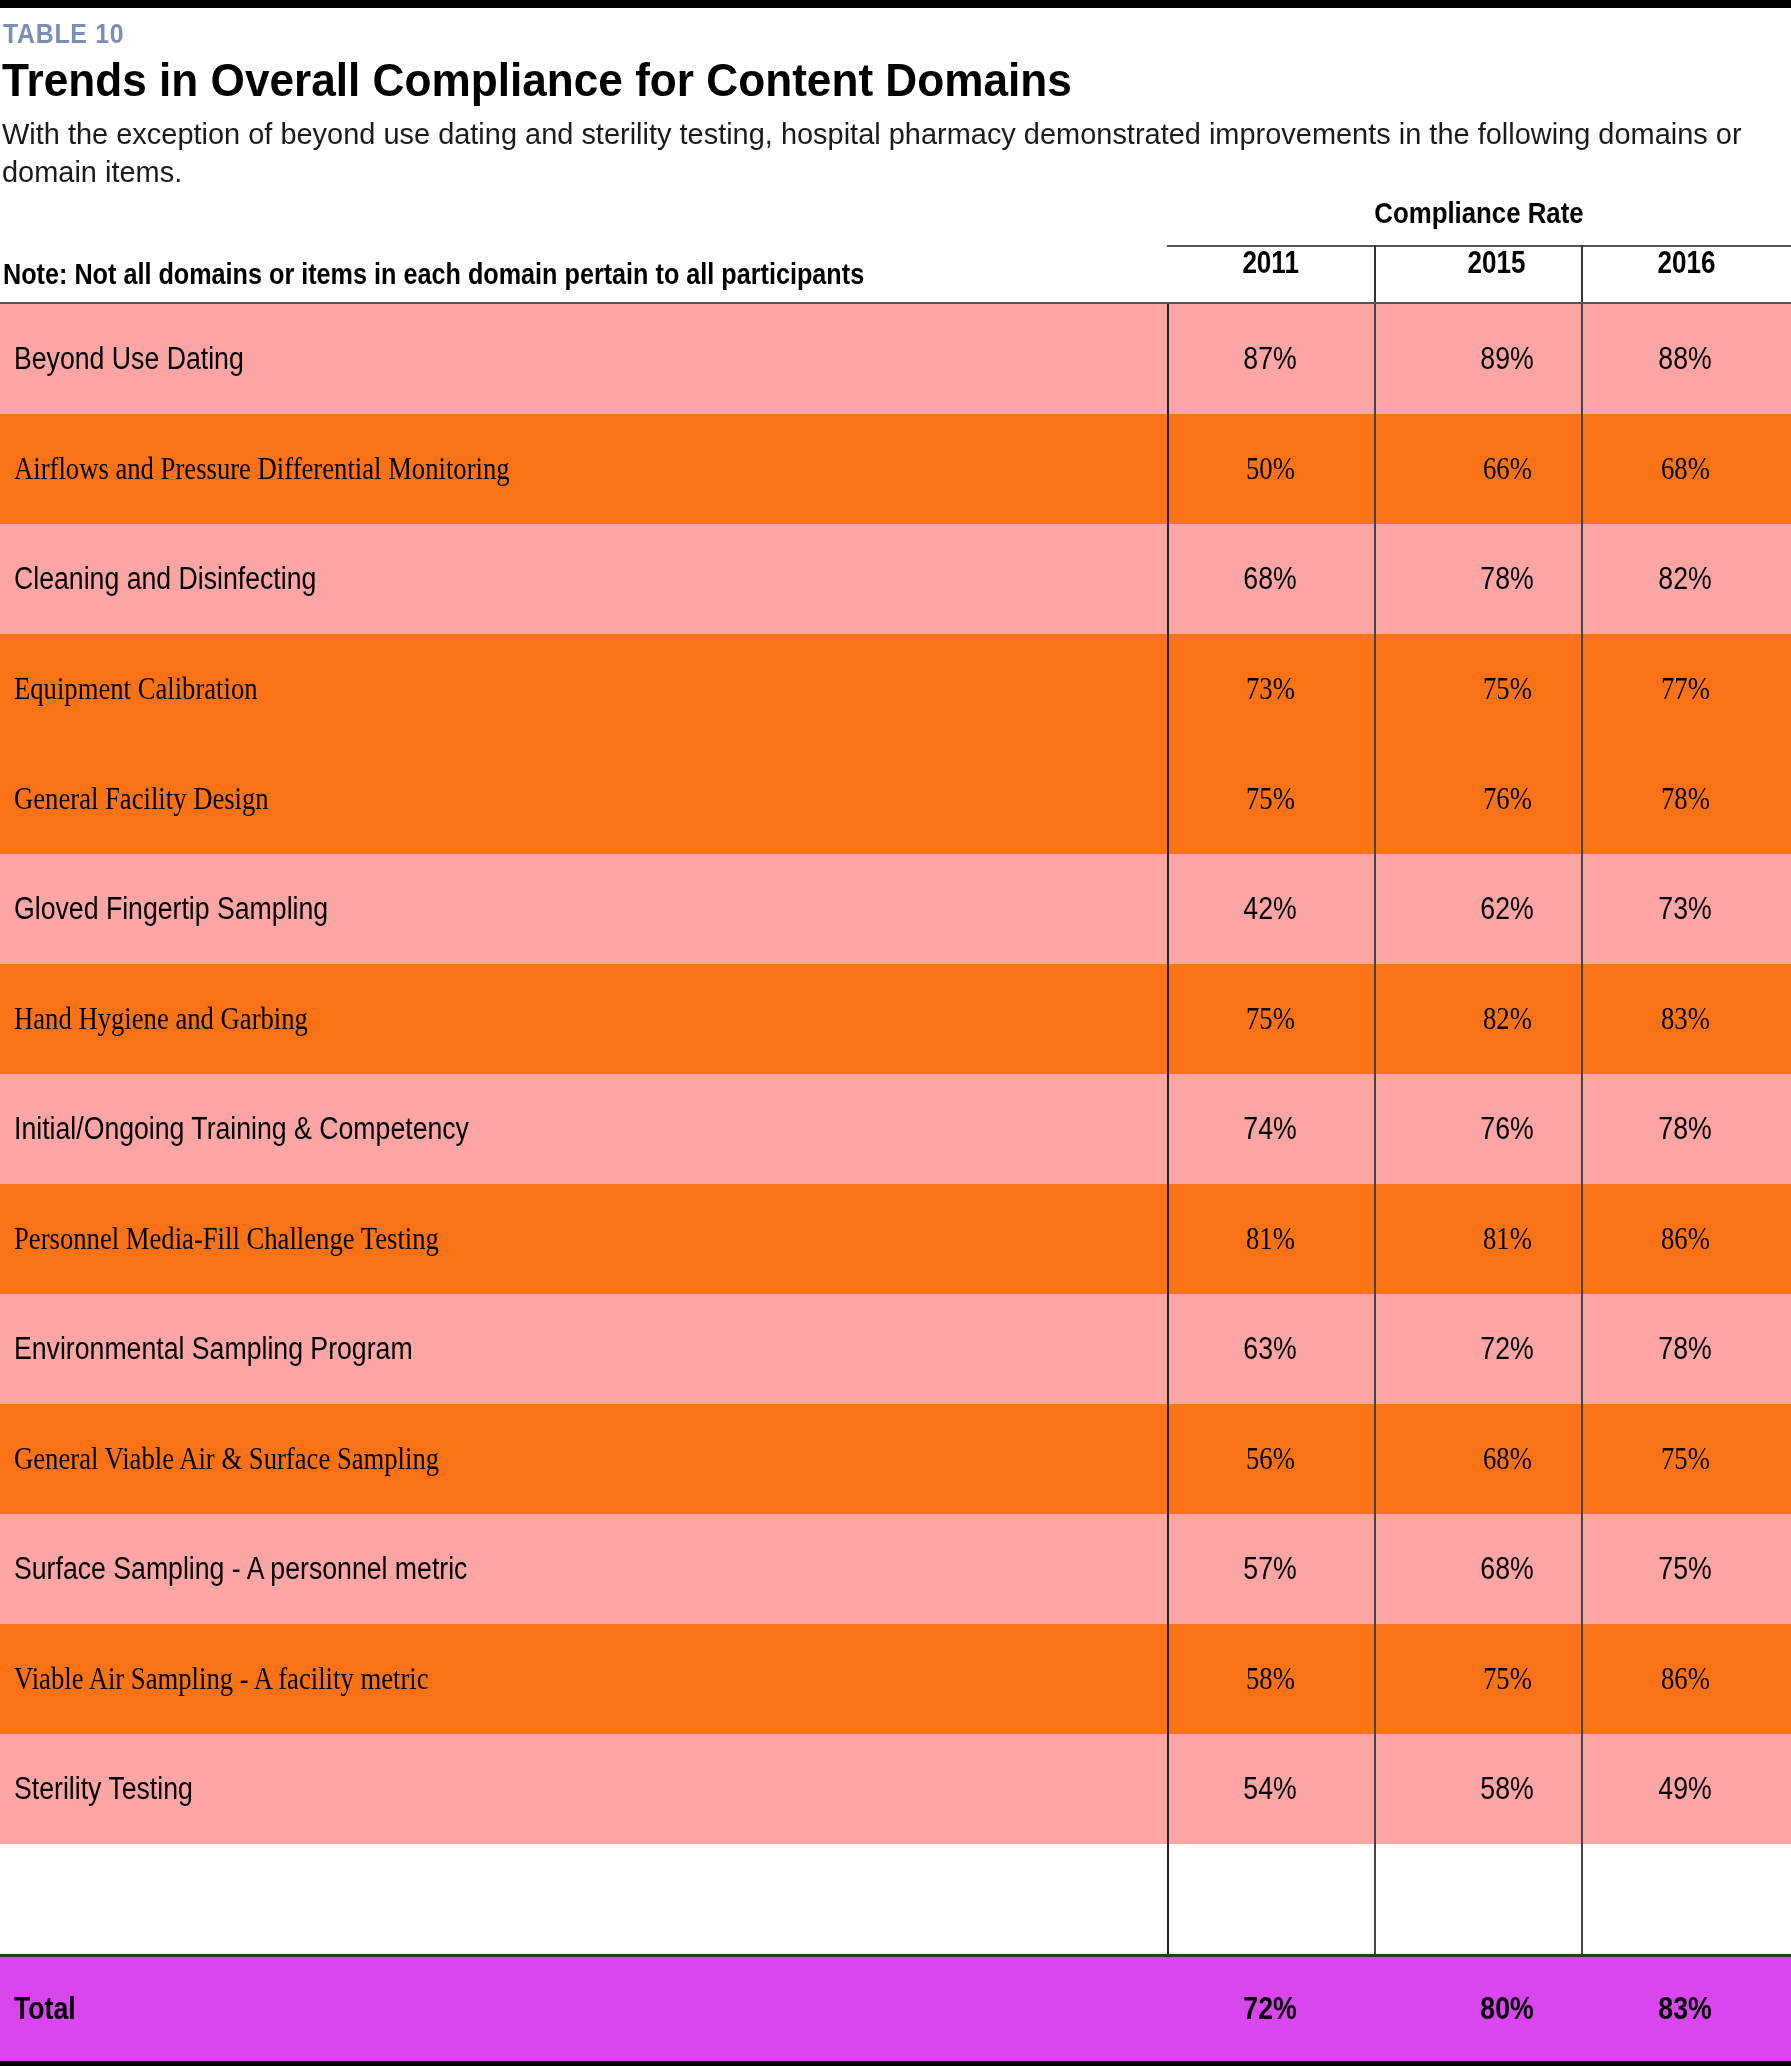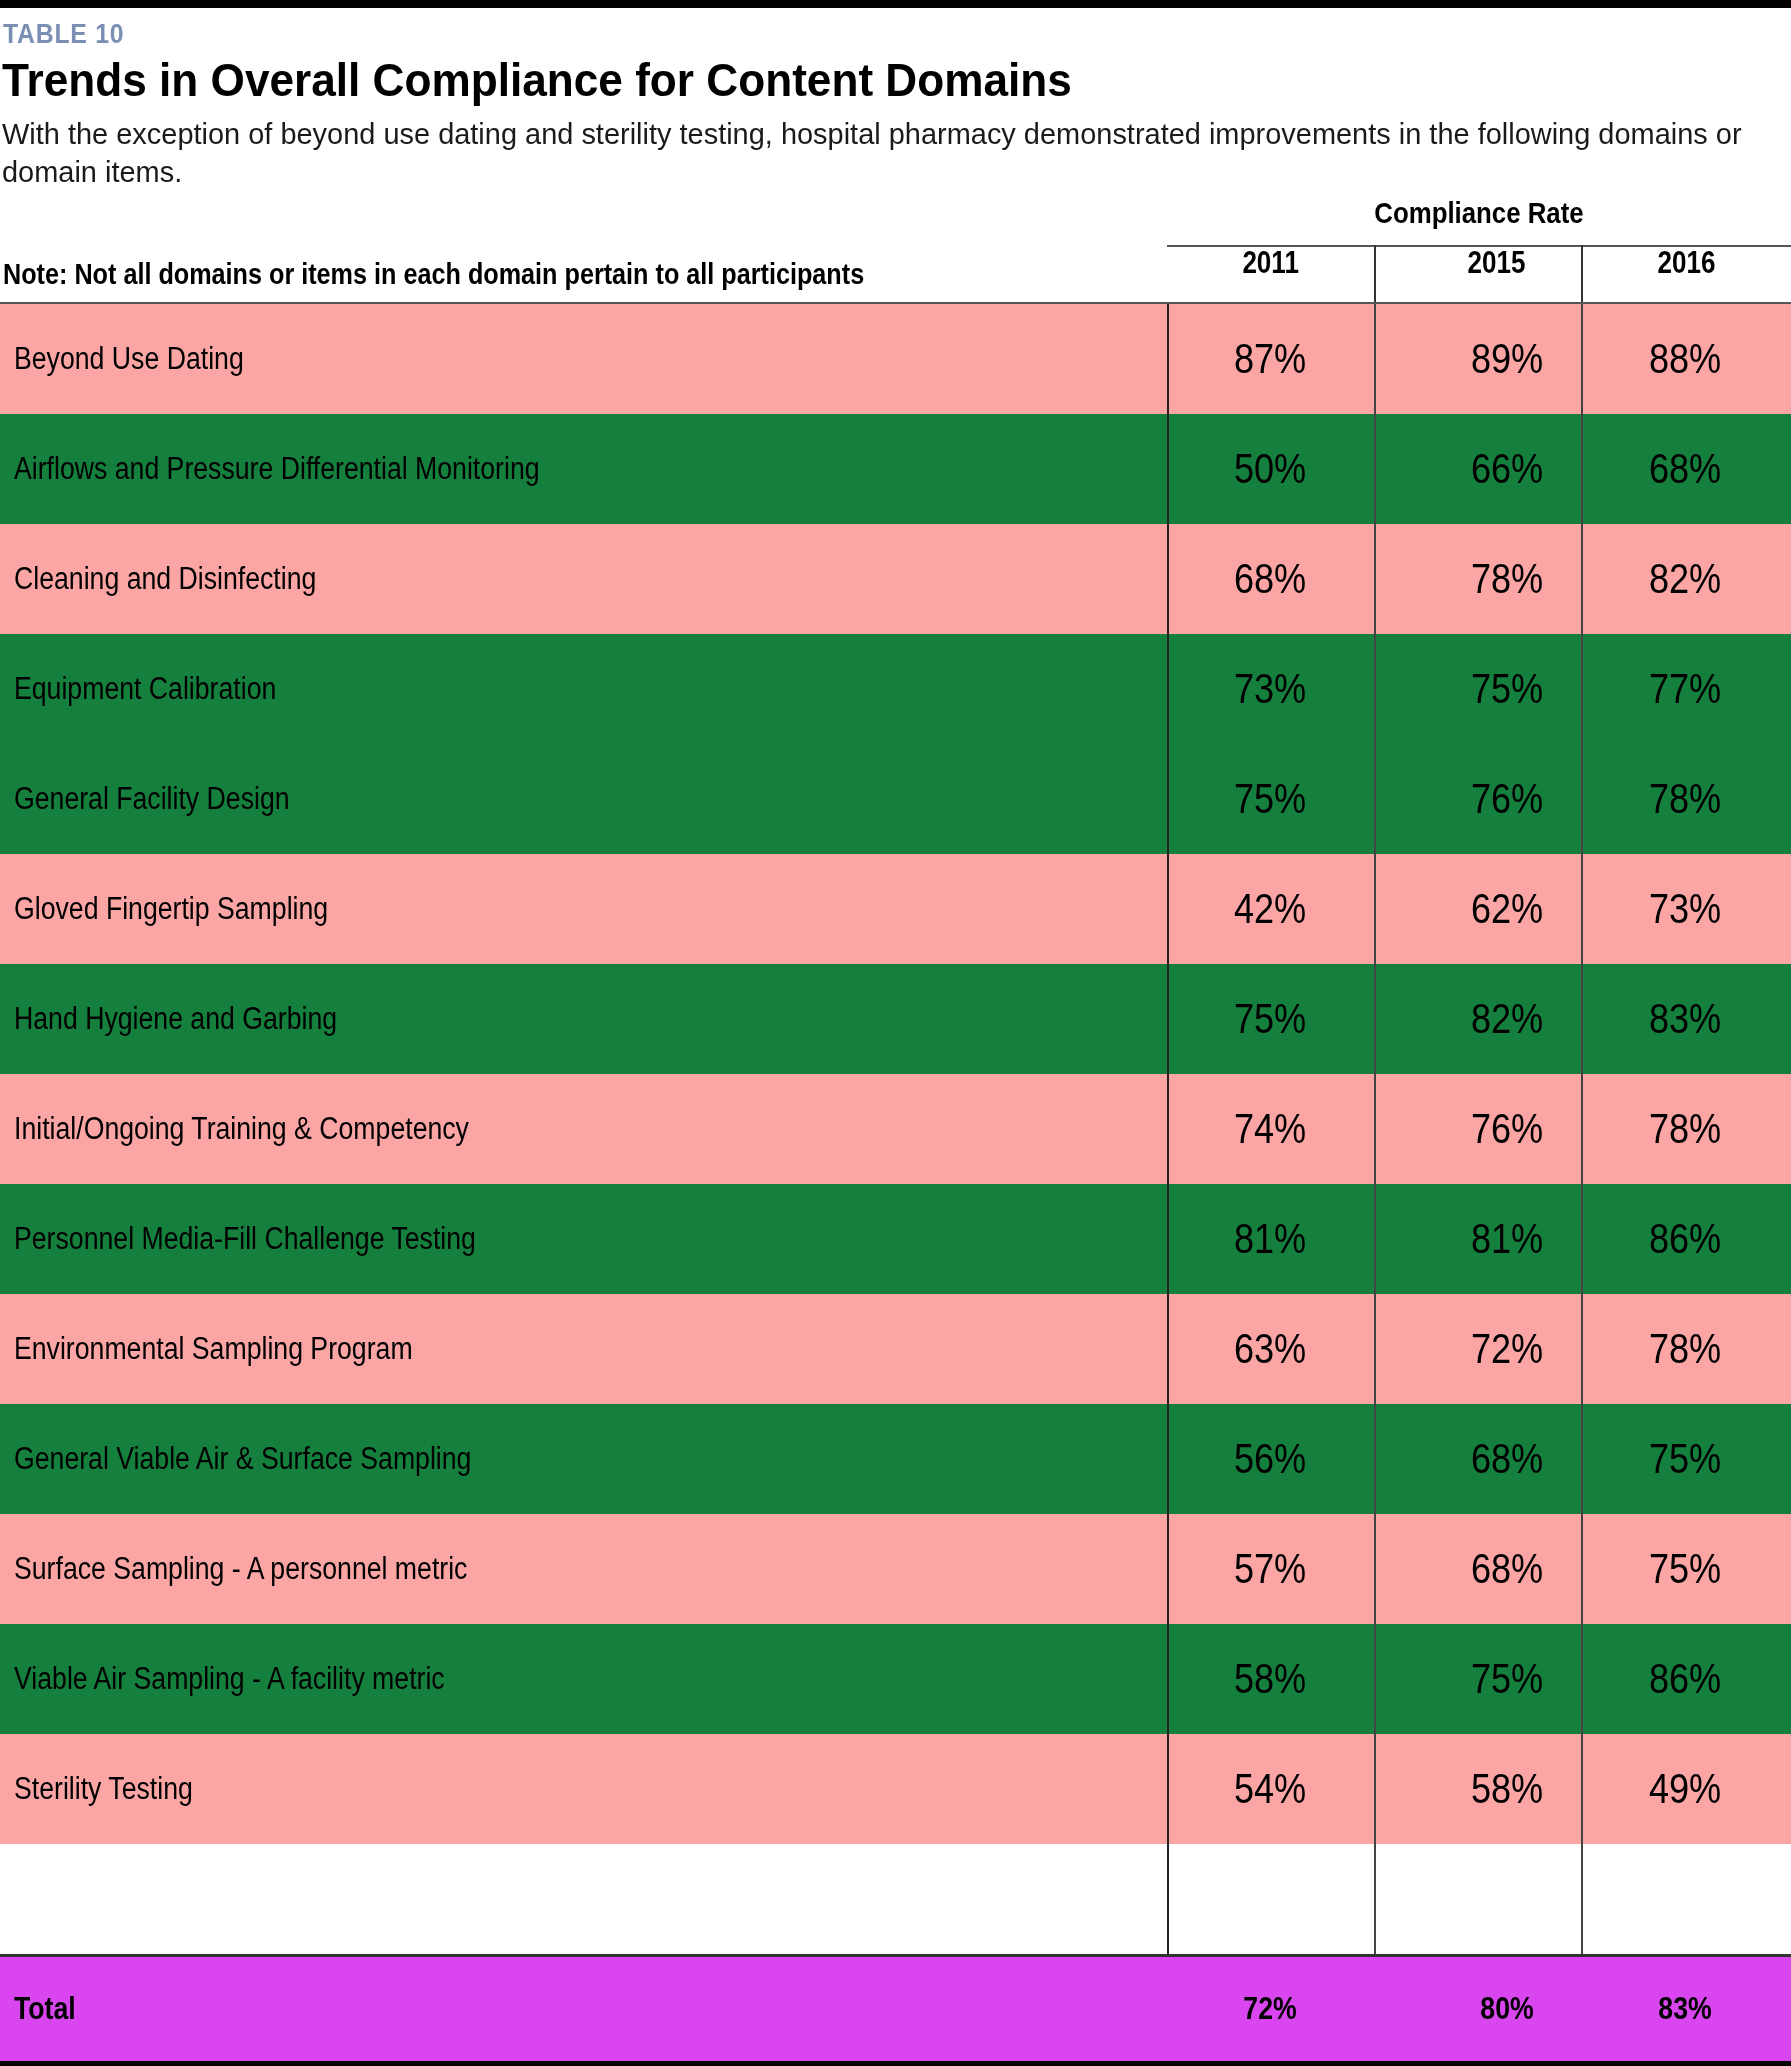--- a/index.html
+++ b/index.html
@@ -107,34 +107,34 @@
       left: 0; top: 304px;
       width: 1791px;
     }
     .row {
       position: relative;
       height: 110px;
       display: flex;
       align-items: center;
     }
     .row.dark { background: #fca5a5; }
-    .row.light { background: #15803d; }
+    .row.light { background: #f97316; font-family: Liberation Serif, serif; }
     .row .label {
       position: absolute;
       left: 14px;
       font-size: 31px;
       white-space: nowrap;
       transform: scaleX(0.86);
       transform-origin: left center;
     }
     .row .val {
       position: absolute;
       width: 207px;
       text-align: center;
-      font-size: 42px;
+      font-size: 31px;
     }
     .row .val span { display: inline-block; transform: scaleX(0.86); }
     .v1 { left: 1167px; }
     .v2 { left: 1375px; padding-left: 29px; }
     .v3 { left: 1582px; }
     .vline {
       position: absolute;
       top: 304px;
       width: 1.6px;
       background: #444;

